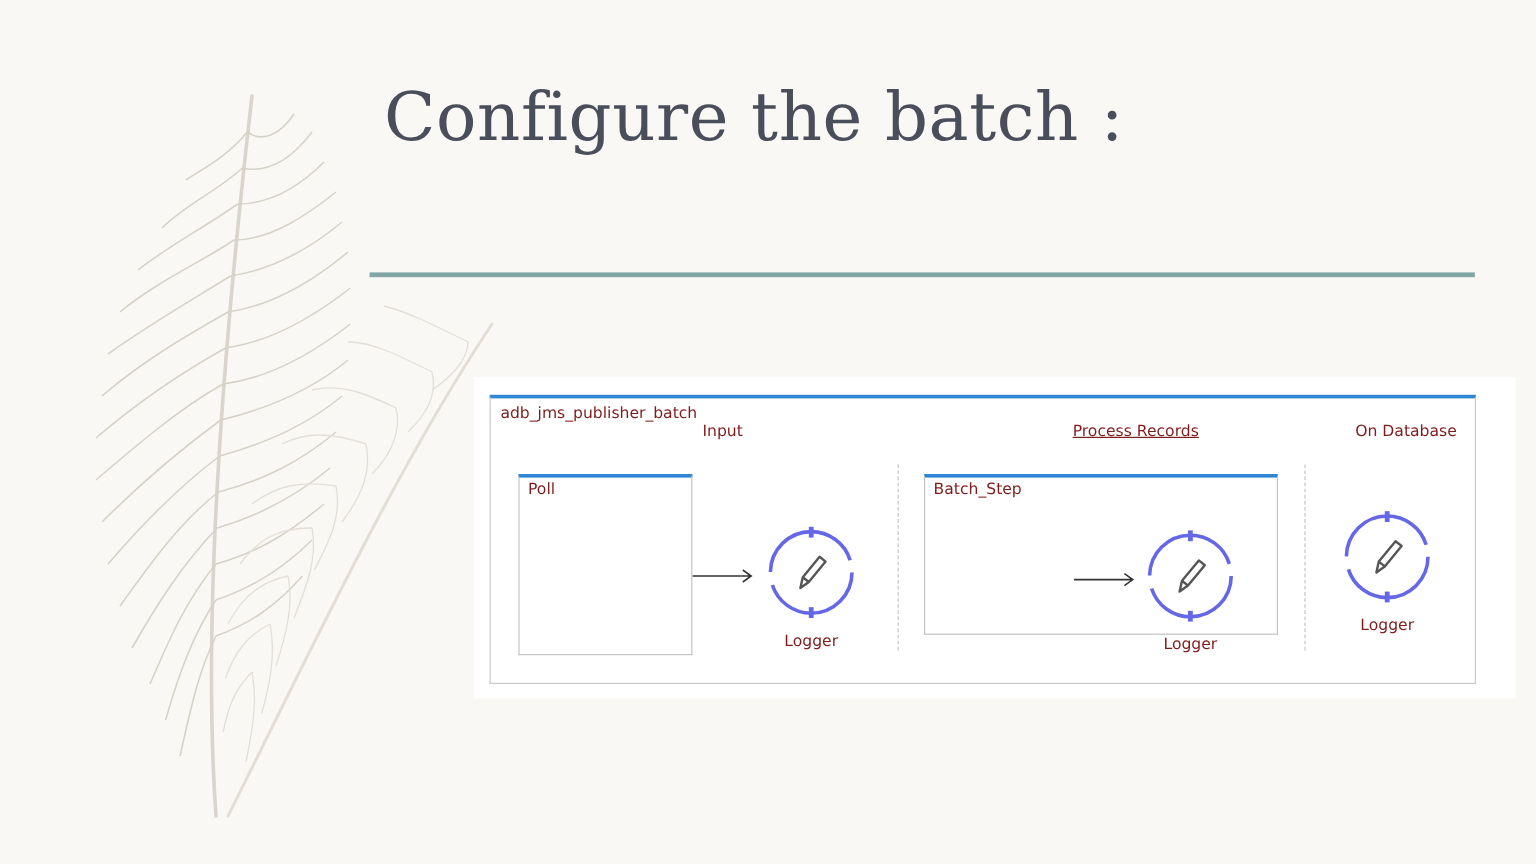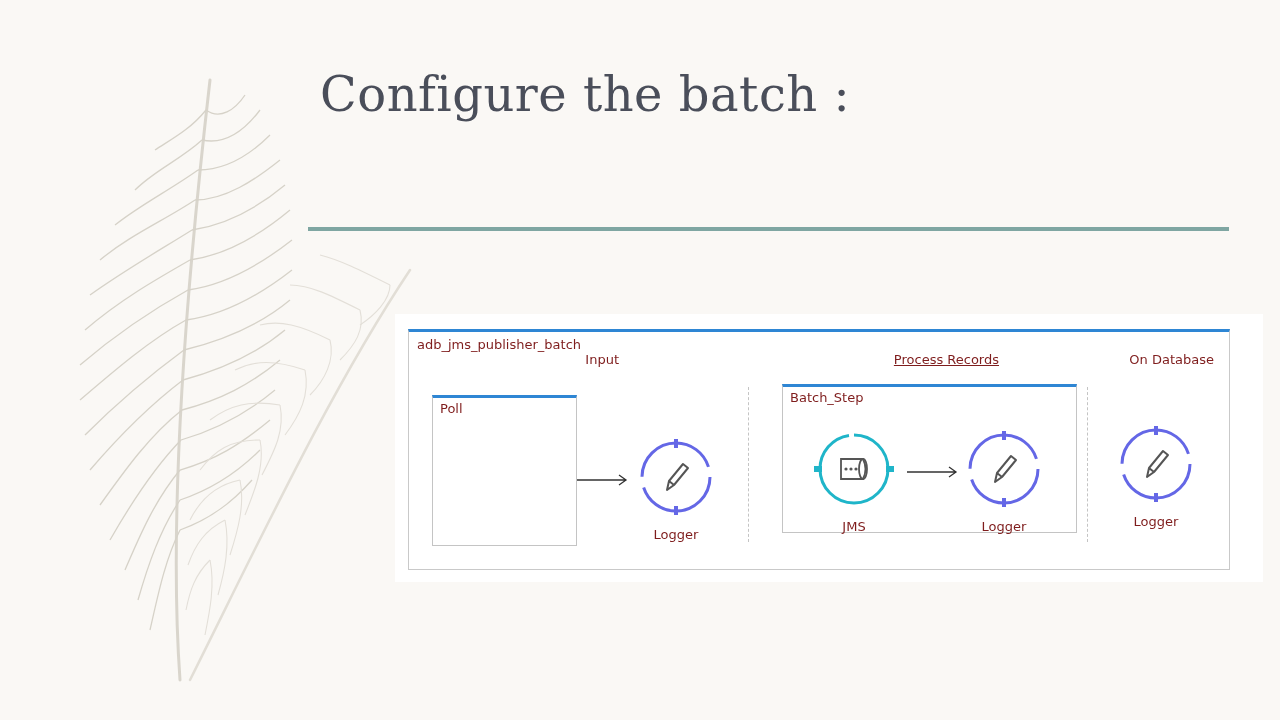--- a/index.html
+++ b/index.html
@@ -4,21 +4,21 @@
 <style>
   * { box-sizing: border-box; margin: 0; padding: 0; }
   html, body { width: 1280px; height: 720px; overflow: hidden; }
   body { background: #faf8f5; position: relative; font-family: "Liberation Sans", sans-serif; }
 
   .feather { position: absolute; left: 30px; top: 40px; width: 390px; height: 660px; }
 
   .slide-title {
     position: absolute; left: 320px; top: 66px;
     font-family: "DejaVu Serif", "Liberation Serif", serif;
-    font-size: 48px; color: #4a4e5a; letter-spacing: 0.5px; font-weight: normal;
+    font-size: 56px; color: #4a4e5a; letter-spacing: 0.5px; font-weight: normal;
     white-space: nowrap;
   }
   .divider { position: absolute; left: 308px; top: 227px; width: 921px; height: 4px; background: #7fa6a2; }
 
   .screenshot {
     position: absolute; left: 395px; top: 314px; width: 868px; height: 268px;
     background: #ffffff;
   }
   .frame {
     position: absolute; left: 13px; top: 15px; width: 822px; height: 241px;
@@ -124,36 +124,22 @@
     <div class="comp" style="left:212px;top:105px;">
       <svg width="90" height="80" viewBox="0 0 90 80">
         <circle cx="45" cy="40" r="34" stroke="#6467e6" stroke-width="3" fill="none" stroke-dasharray="96 11"></circle>
         <rect x="43" y="2" width="4" height="9" fill="#6467e6"></rect>
         <rect x="43" y="69" width="4" height="9" fill="#6467e6"></rect>
         <path d="M36 53 L38 44 L52 27 L57 31 L43 48 Z M38 44 L43 48" stroke="#555" stroke-width="2" fill="none" stroke-linejoin="round"></path>
       </svg>
       <span class="ui-text comp-label">Logger</span>
     </div>
 
-    <div class="scope" style="left:361px;top:52px;width:295px;height:149px;margin-left:12px;">
+    <div class="scope" style="left:361px;top:63px;width:295px;height:134px;">
       <span class="ui-text scope-name">Batch_Step</span>
-      <div class="comp" style="left:16px;top:42px;">
-        <svg width="90" height="80" viewBox="0 0 90 80">
-          <path d="M45 6 A34 34 0 1 1 11 40" stroke="#1fb5c9" stroke-width="3" fill="none"></path>
-          <path d="M11 40 A34 34 0 0 1 40 6.4" stroke="#1fb5c9" stroke-width="3" fill="none"></path>
-          <rect x="5" y="37" width="8" height="6" fill="#1fb5c9"></rect>
-          <rect x="77" y="37" width="8" height="6" fill="#1fb5c9"></rect>
-          <path d="M32 30 H54 Q59 40 54 50 H32 Z" stroke="#555" stroke-width="1.8" fill="none"></path>
-          <ellipse cx="54" cy="40" rx="4" ry="10" stroke="#555" stroke-width="1.8" fill="none"></ellipse>
-          <circle cx="37" cy="40" r="1.6" fill="#555"></circle>
-            <circle cx="42" cy="40" r="1.6" fill="#555"></circle>
-            <circle cx="47" cy="40" r="1.6" fill="#555"></circle>
-        </svg>
-        <span class="ui-text comp-label">JMS</span>
-      </div>
       <svg class="arrow" style="left:124px;top:79px;" width="52" height="12">
         <path d="M0 6 H48 M42 1 L49 6 L42 11" stroke="#333" stroke-width="1.3" fill="none"></path>
       </svg>
       <div class="comp" style="left:166px;top:42px;">
         <svg width="90" height="80" viewBox="0 0 90 80">
           <circle cx="45" cy="40" r="34" stroke="#6467e6" stroke-width="3" fill="none" stroke-dasharray="96 11"></circle>
           <rect x="43" y="2" width="4" height="9" fill="#6467e6"></rect>
           <rect x="43" y="69" width="4" height="9" fill="#6467e6"></rect>
           <path d="M36 53 L38 44 L52 27 L57 31 L43 48 Z M38 44 L43 48" stroke="#555" stroke-width="2" fill="none" stroke-linejoin="round"></path>
         </svg>

